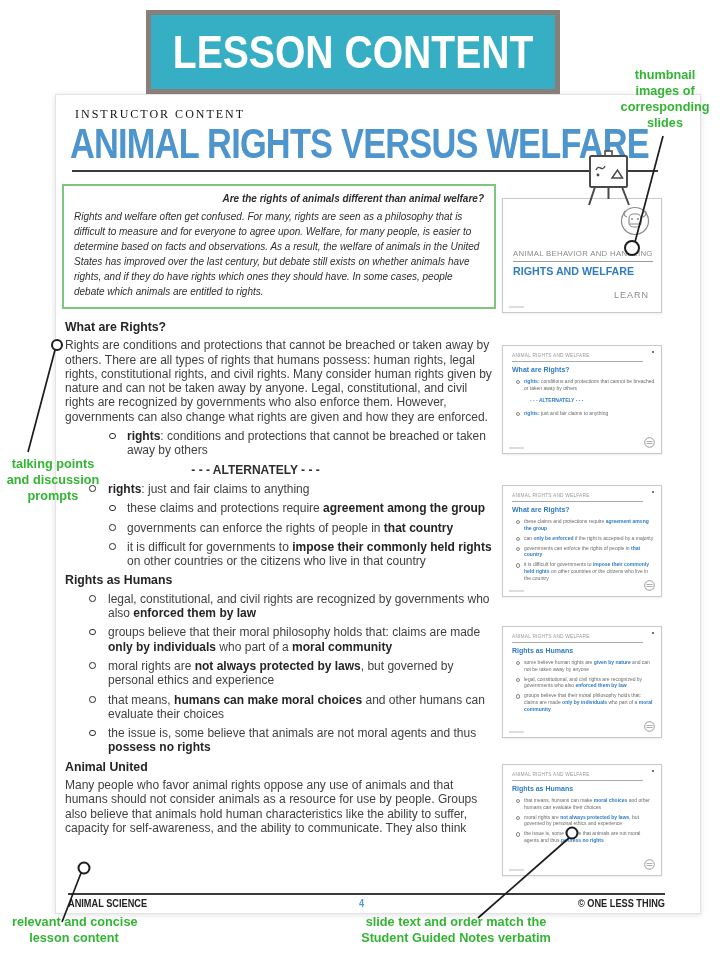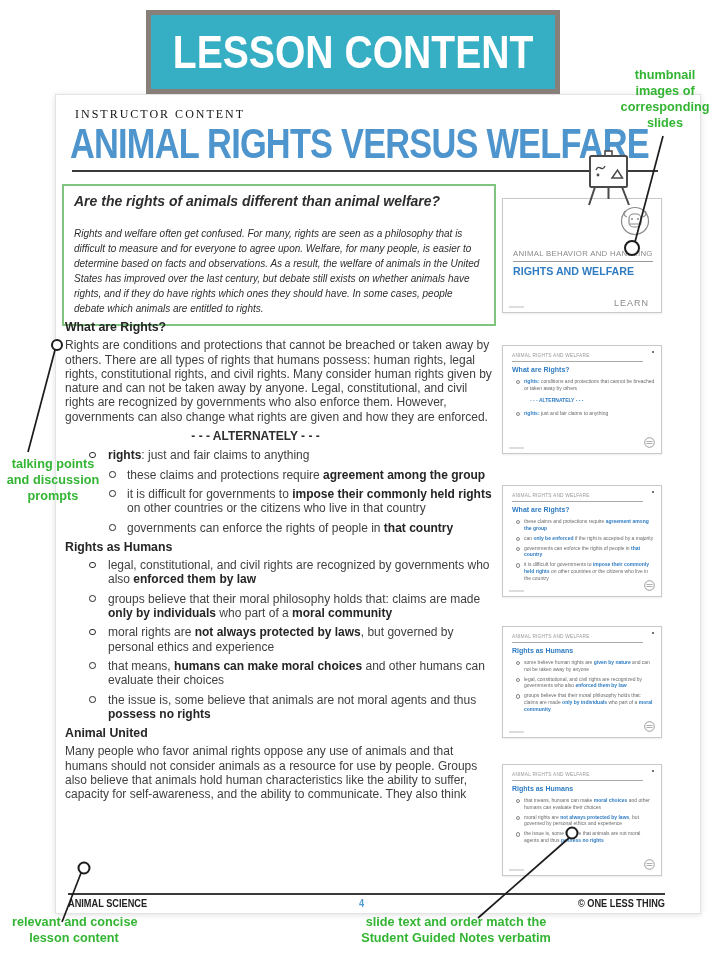--- a/index.html
+++ b/index.html
@@ -31,21 +31,21 @@
              font-size:12px; letter-spacing:2px; color:#141414; z-index:2; }
   .doc-title { position:absolute; left:70px; top:119px; font-size:43px; font-weight:700;
                color:#4e95cd; letter-spacing:-1px; transform:scaleX(.8); transform-origin:left top;
                white-space:nowrap; z-index:2; }
   .title-rule { position:absolute; left:72px; top:170px; width:586px; height:2px; background:#3a3a3a; z-index:2; }
   .easel { position:absolute; left:586px; top:149px; z-index:3; }
 
   
   .intro { position:absolute; left:62px; top:184px; width:434px; border:2px solid #7fc47f;
            padding:7px 10px 8px 10px; z-index:2; font-style:italic; color:#2e2e2e; }
-  .intro .q { font-weight:700; font-size:14px; margin-bottom:18px; }
+  .intro .q { font-weight:700; font-size:10px; margin-bottom:6px;text-align:right; }
   .intro .p { font-size:10px; line-height:14.9px; }
 
   
   .main { position:absolute; left:65px; top:320px; width:433px; z-index:2;
           font-size:12px; line-height:14.3px; color:#3f3f3f; }
   .main h3 { font-size:12.3px; color:#262626; margin:5px 0 4px 0; }
   .main p { margin-bottom:5px; }
   .rich b { font-weight:700; color:#262626; }
   .b1,.b2 { position:relative; margin-bottom:5px; }
   .b1 { padding-left:43px; }
@@ -69,21 +69,21 @@
            z-index:2; overflow:hidden; box-shadow:0 1px 2px rgba(0,0,0,.08); }
   .t1 { top:198px; height:115px; }
   .t2 { top:345px; height:109px; }
   .t3 { top:485px; height:112px; }
   .t4 { top:626px; height:112px; }
   .t5 { top:764px; height:112px; }
   .th-series { position:absolute; left:10px; top:50px; font-size:7.8px; color:#8a8a8a; letter-spacing:.3px; }
   .th-rule1 { position:absolute; left:10px; top:62px; width:140px; height:1px; background:#9a9a9a; }
   .th-bigtitle { position:absolute; left:10px; top:66px; font-size:11px; font-weight:700; color:#2f7cc3;
                  transform:scaleX(.97); transform-origin:left top; white-space:nowrap; }
-  .th-learn { position:absolute; right:12px; bottom:4px; font-size:9px; color:#8a8a8a; letter-spacing:1px; }
+  .th-learn { position:absolute; right:12px; bottom:12px; font-size:9px; color:#8a8a8a; letter-spacing:1px; }
   .cow { position:absolute; right:10px; top:6px; }
   .th-head { position:absolute; left:9px; top:7px; right:18px; font-size:4.8px; color:#999;
              letter-spacing:.2px; border-bottom:1px solid #aaa; padding-bottom:3px; }
   .th-dot { position:absolute; right:7px; top:5px; width:2px; height:2px; background:#444; border-radius:50%; }
   .th-title { position:absolute; left:9px; top:20px; font-size:7px; font-weight:700; color:#2f7cc3; }
   .th-body { position:absolute; left:9px; top:32px; right:6px; font-size:5px; line-height:6.6px; color:#6b6b6b; }
   .th-b { position:relative; padding-left:12px; margin-bottom:3.5px; }
   .th-b::before { content:""; position:absolute; left:4px; top:2px; width:2.2px; height:2.2px;
                   border:.8px solid #888; border-radius:50%; }
   .thumb .rich b { color:#2f7cc3; font-weight:700; }
@@ -116,25 +116,26 @@
   </svg>
 
   <div class="intro">
     <div class="q">Are the rights of animals different than animal welfare?</div>
     <div class="p">Rights and welfare often get confused. For many, rights are seen as a philosophy that is difficult to measure and for everyone to agree upon. Welfare, for many people, is easier to determine based on facts and observations. As a result, the welfare of animals in the United States has improved over the last century, but debate still exists on whether animals have rights, and if they do have rights which ones they should have. In some cases, people debate which animals are entitled to rights.</div>
   </div>
 
   <div class="main">
     <h3 style="margin-top:0;">What are Rights?</h3>
     <p>Rights are conditions and protections that cannot be breached or taken away by others. There are all types of rights that humans possess: human rights, legal rights, constitutional rights, and civil rights. Many consider human rights given by nature and can not be taken away by anyone. Legal, constitutional, and civil rights are recognized by governments who also enforce them. However, governments can also change what rights are given and how they are enforced.</p>
+    <div class="b2 rich"><b>rights</b>: conditions and protections that cannot be breached or taken away by others</div>
     <div class="alt-line">- - - ALTERNATELY - - -</div>
     <div class="b1 rich"><b>rights</b>: just and fair claims to anything</div>
     <div class="b2 rich">these claims and protections require <b>agreement among the group</b></div>
+    <div class="b2 rich">governments can enforce the rights of people in <b>that country</b></div>
     <div class="b2 rich">it is difficult for governments to <b>impose their commonly held rights</b> on other countries or the citizens who live in that country</div>
-    <div class="b2 rich">governments can enforce the rights of people in <b>that country</b></div>
     <h3>Rights as Humans</h3>
     <div class="b1 rich">legal, constitutional, and civil rights are recognized by governments who also <b>enforced them by law</b></div>
     <div class="b1 rich">groups believe that their moral philosophy holds that: claims are made <b>only by individuals</b> who part of a <b>moral community</b></div>
     <div class="b1 rich">moral rights are <b>not always protected by laws</b>, but governed by personal ethics and experience</div>
     <div class="b1 rich">that means, <b>humans can make moral choices</b> and other humans can evaluate their choices</div>
     <div class="b1 rich">the issue is, some believe that animals are not moral agents and thus <b>possess no rights</b></div>
     <h3>Animal United</h3>
     <p>Many people who favor animal rights oppose any use of animals and that humans should not consider animals as a resource for use by people. Groups also believe that animals hold human characteristics like the ability to suffer, capacity for self-awareness, and the ability to communicate. They also think</p>
   </div>
 

